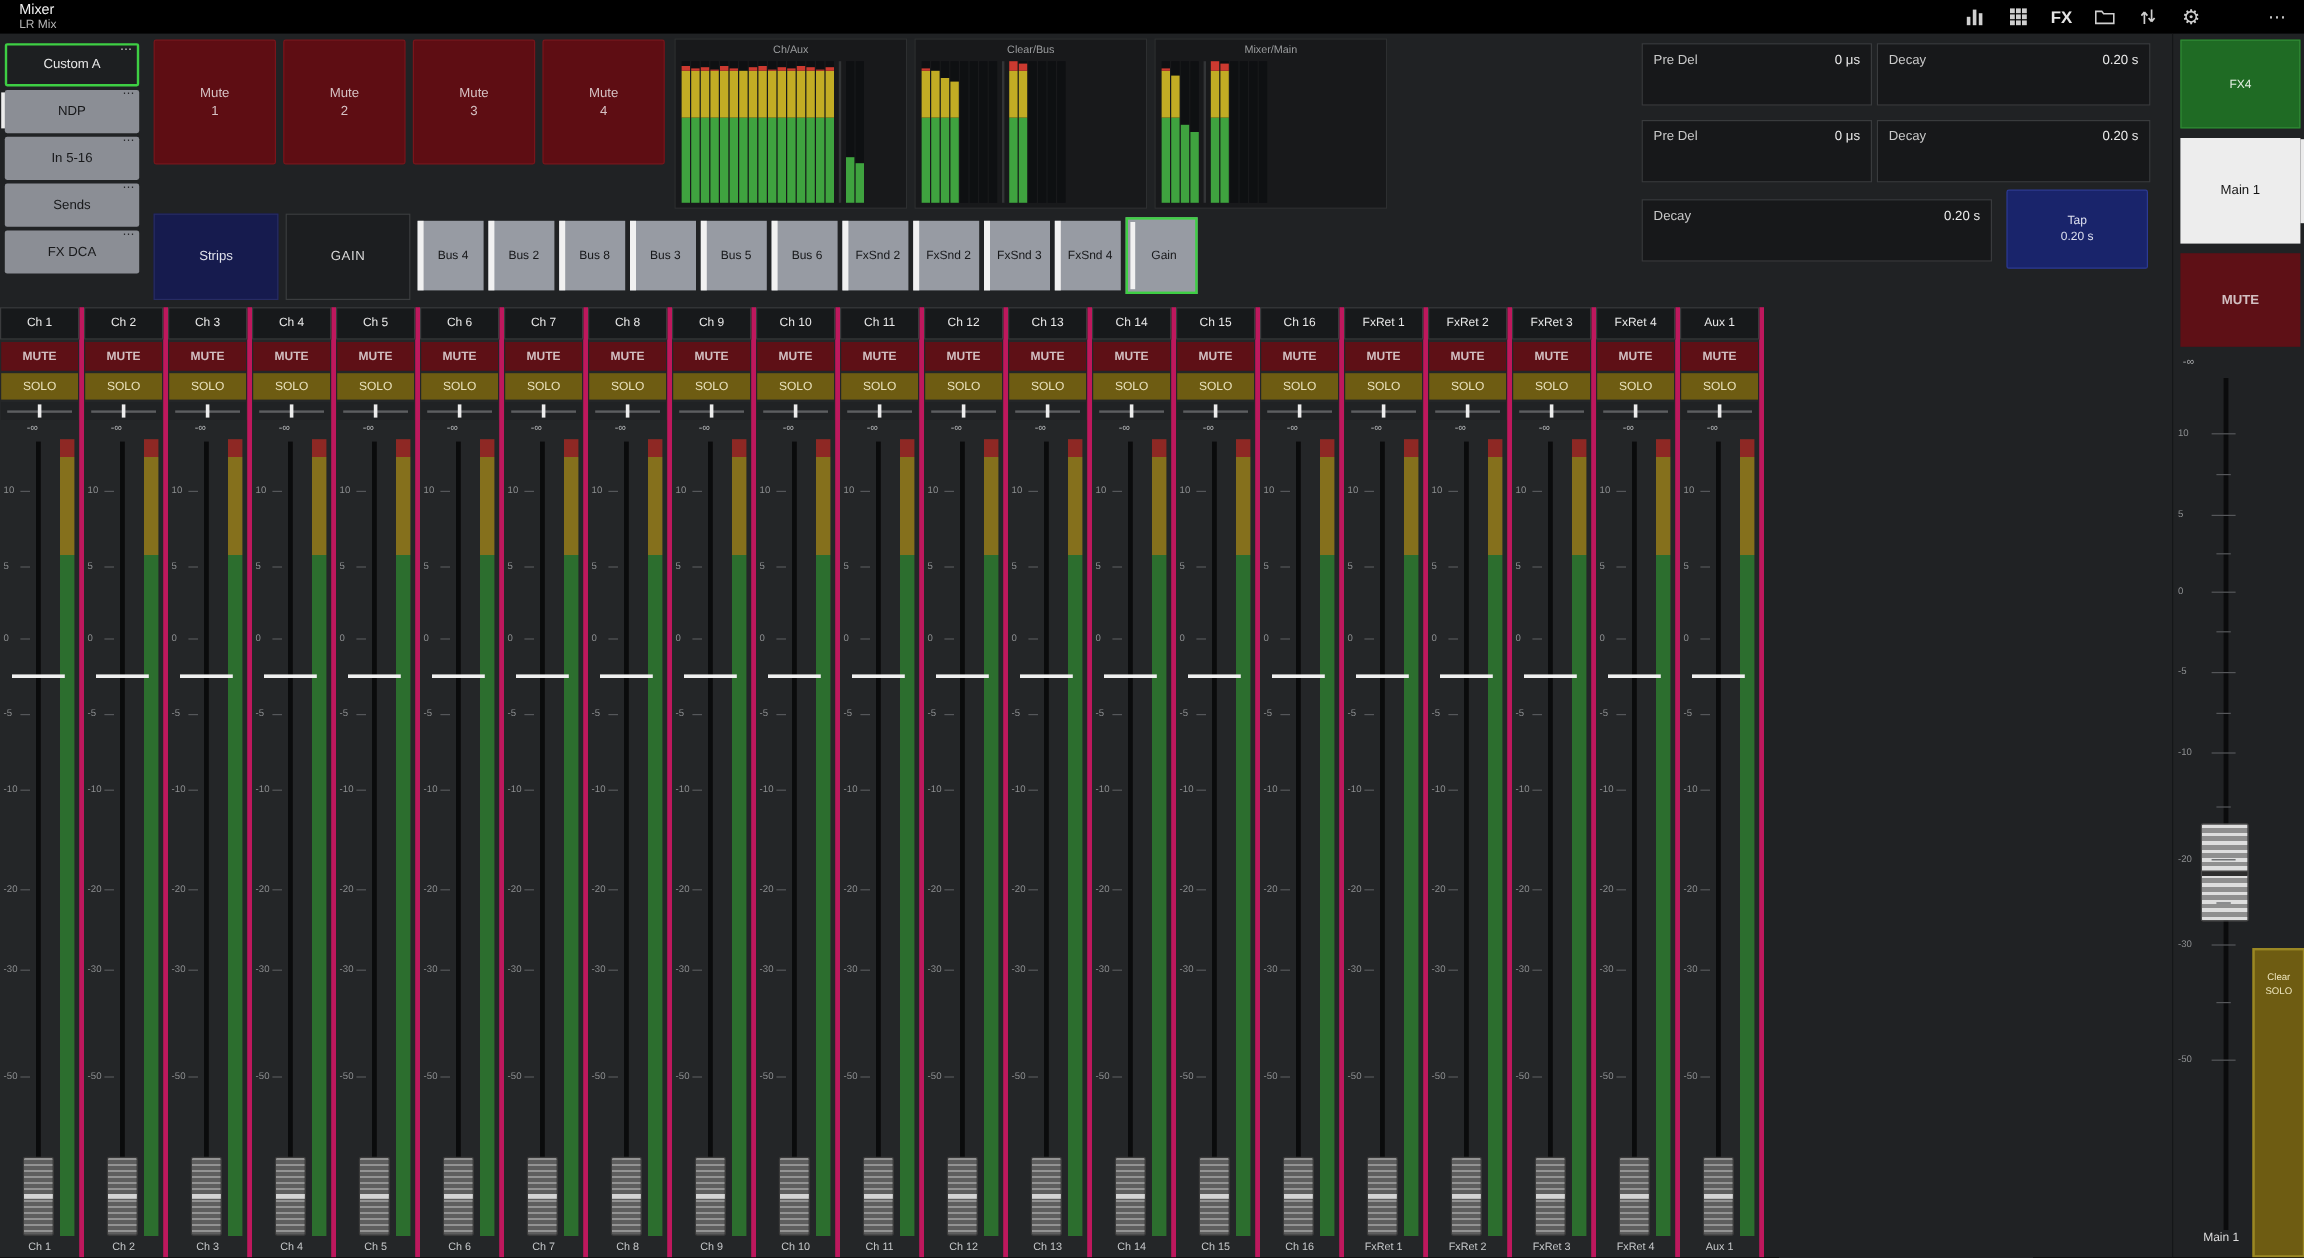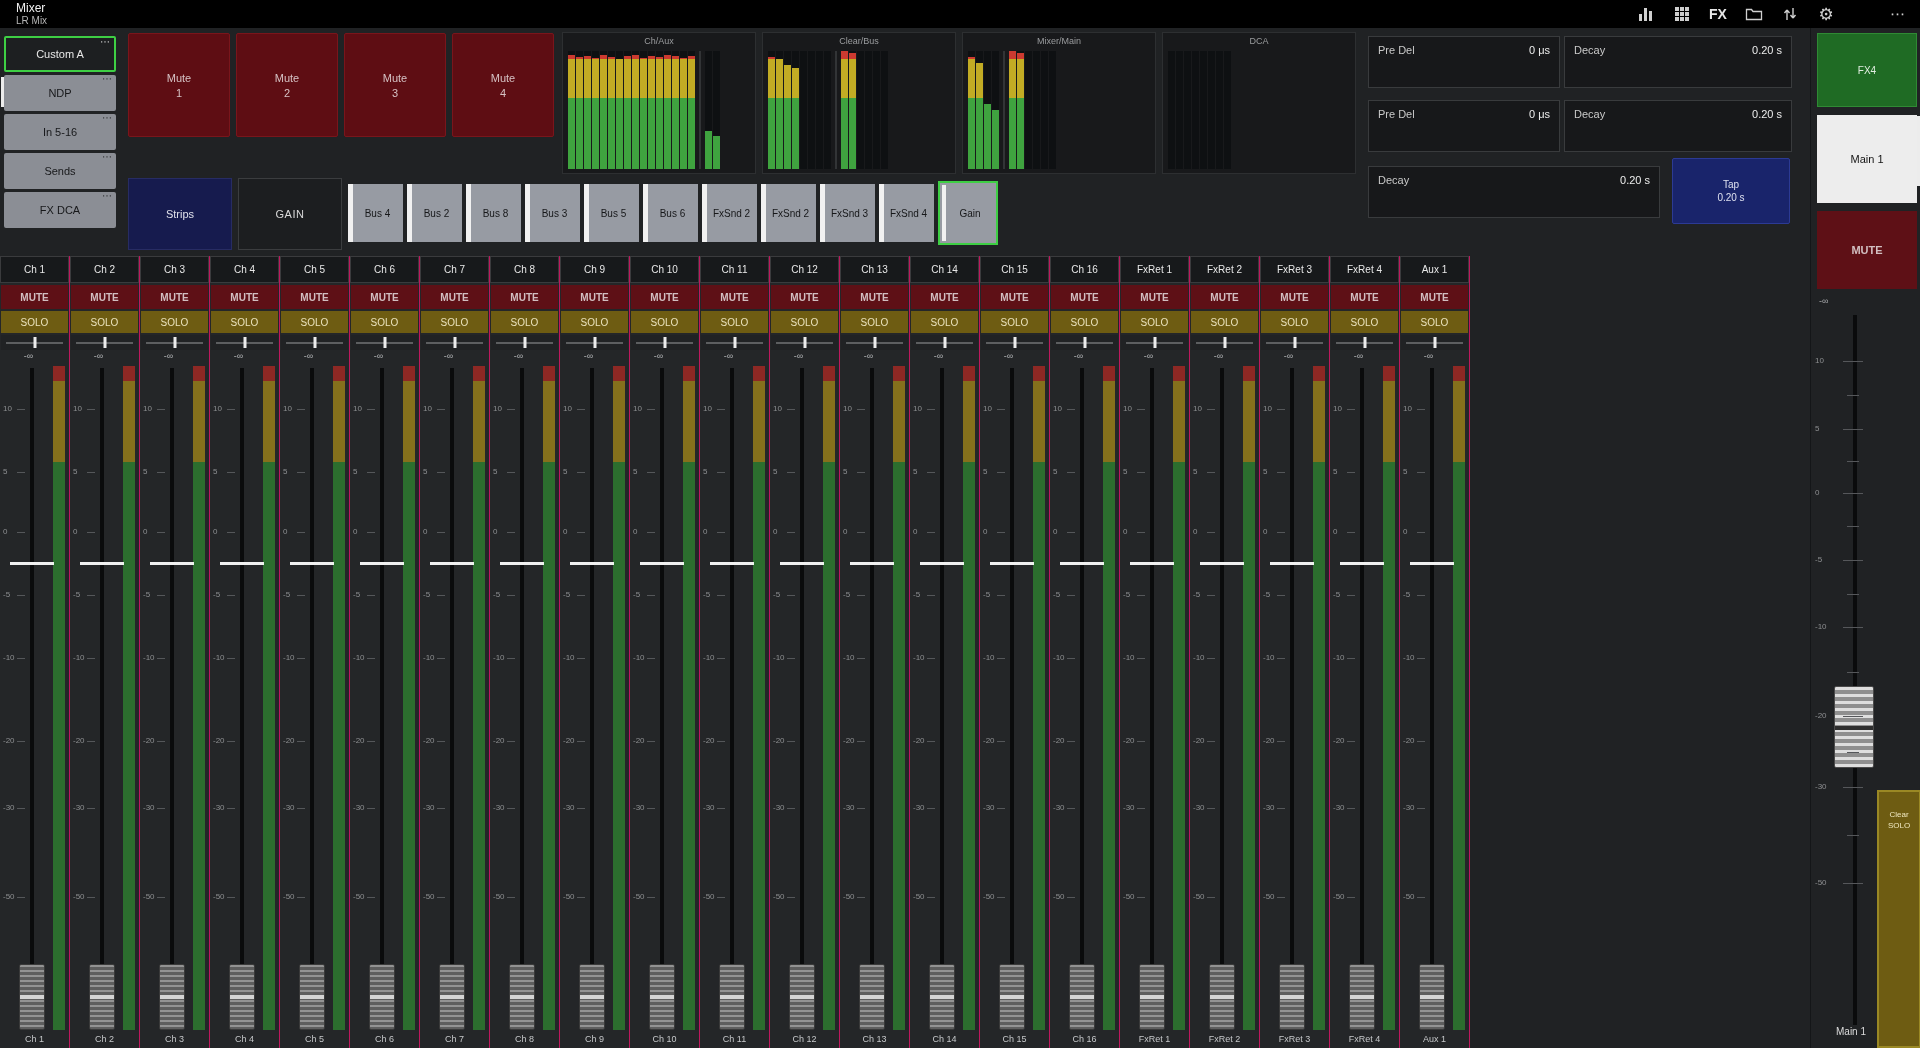--- a/index.html
+++ b/index.html
@@ -66,21 +66,21 @@
   #fxp-a2{left:1564px;top:36px;width:228px;height:52px;}
   #fxp-b1{left:1368px;top:100px;width:192px;height:52px;}
   #fxp-b2{left:1564px;top:100px;width:228px;height:52px;}
   #fxp-c{left:1368px;top:166px;width:292px;height:52px;}
   .tap-btn{position:absolute;left:1672px;top:158px;width:118px;height:66px;background:#19246b;border:1px solid #2c3a94;
            border-radius:2px;color:#dde0ef;font-size:10px;display:flex;flex-direction:column;align-items:center;
            justify-content:center;gap:2px;cursor:pointer;}
 
   
   .strips-row{position:absolute;left:0;top:256px;width:1470px;height:792px;display:flex;background:#242628;}
-  .strip{position:relative;width:70px;flex:0 0 70px;border-right:1px solid #be185d;}
+  .strip{position:relative;width:70px;flex:0 0 70px;border-right:4px solid #be185d;}
   .st-name{position:absolute;left:0;top:0;right:0;height:27px;background:#17191b;border:1px solid #3a3b3d;color:#e8e8e8;
            font-size:10px;display:flex;align-items:center;justify-content:center;cursor:pointer;}
   .st-mute{position:absolute;left:1px;right:1px;top:29px;height:24px;background:#5e1016;color:#d2bfc1;font-size:10px;
            font-weight:bold;display:flex;align-items:center;justify-content:center;cursor:pointer;}
   .st-solo{position:absolute;left:1px;right:1px;top:55px;height:22px;background:#6e5c12;color:#eae2bc;font-size:10px;
            display:flex;align-items:center;justify-content:center;cursor:pointer;}
   .st-pan{position:absolute;left:1px;right:1px;top:79px;height:15px;background:#202224;cursor:pointer;}
   .pan-line{position:absolute;left:5px;right:5px;top:7px;height:2px;background:#5c5e60;}
   .pan-tick{position:absolute;left:50%;top:2px;width:3px;height:11px;background:#ececec;transform:translateX(-50%);}
   .st-value{position:absolute;left:0;right:12px;top:95px;height:14px;color:#b4b6b8;font-size:9px;text-align:center;}
@@ -372,33 +372,20 @@
             <div class="seg seg-g" style="height: 60%;"></div>
             <div class="seg seg-y" style="height: 33%;"></div>
             <div class="seg seg-r" style="height: 5%;"></div>
           </div>
           <div class="mb-slot"></div>
           <div class="mb-slot"></div>
           <div class="mb-slot"></div>
           <div class="mb-slot"></div>
         </div>
       </div>
-      <div class="mb-panel">
-        <div class="mb-title">DCA</div>
-        <div class="mb-meters">
-          <div class="mb-slot"></div>
-          <div class="mb-slot"></div>
-          <div class="mb-slot"></div>
-          <div class="mb-slot"></div>
-          <div class="mb-slot"></div>
-          <div class="mb-slot"></div>
-          <div class="mb-slot"></div>
-          <div class="mb-slot"></div>
-        </div>
-      </div>
     </div>
 
   <div class="strips-btn">Strips</div>
   <div class="gain-tab">GAIN</div>
   <div class="bus-row">
       <div class="bus-btn">
         <div class="bus-stripe"></div>
         <div class="bus-label">Bus 4</div>
       </div>
       <div class="bus-btn">

